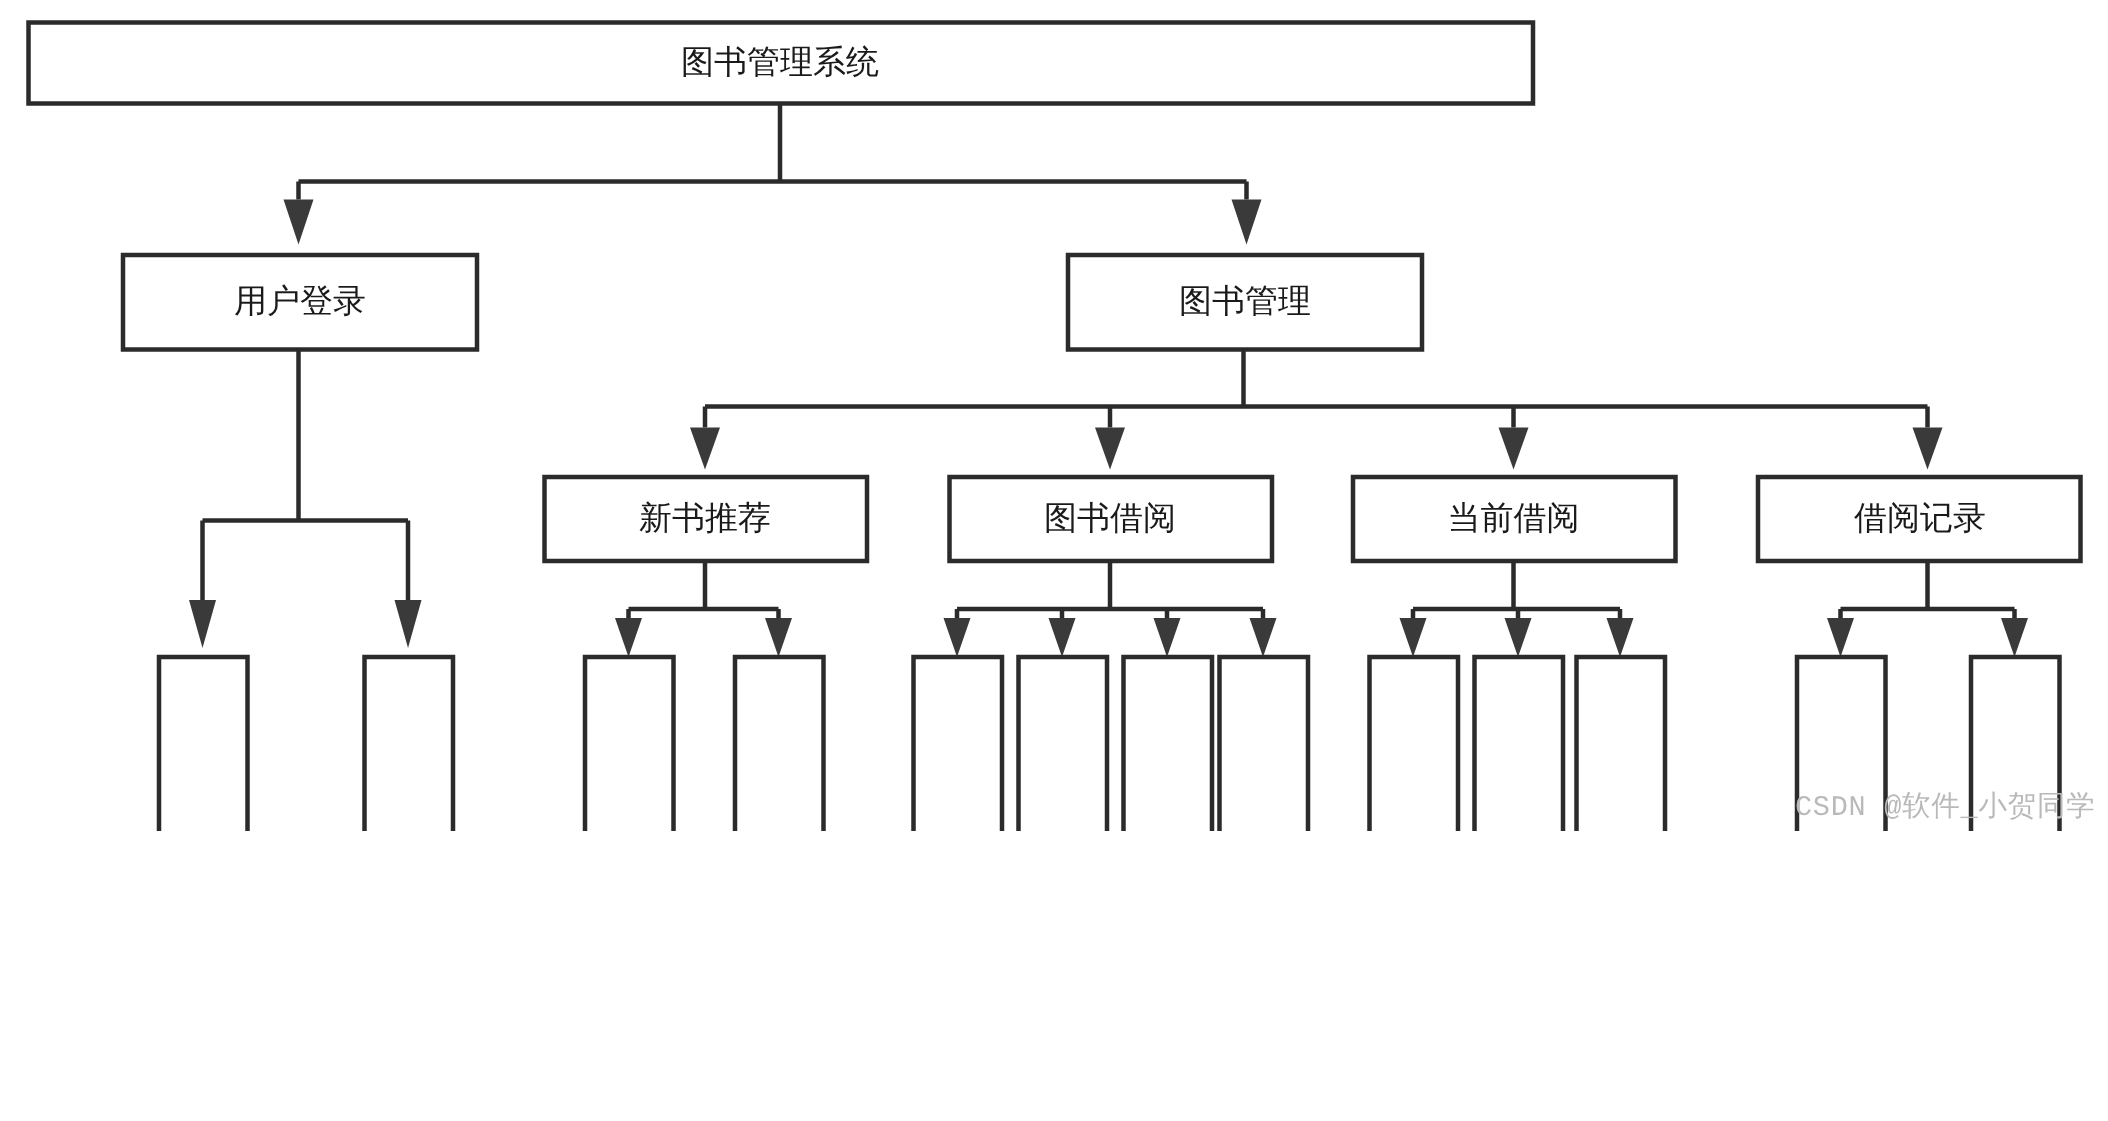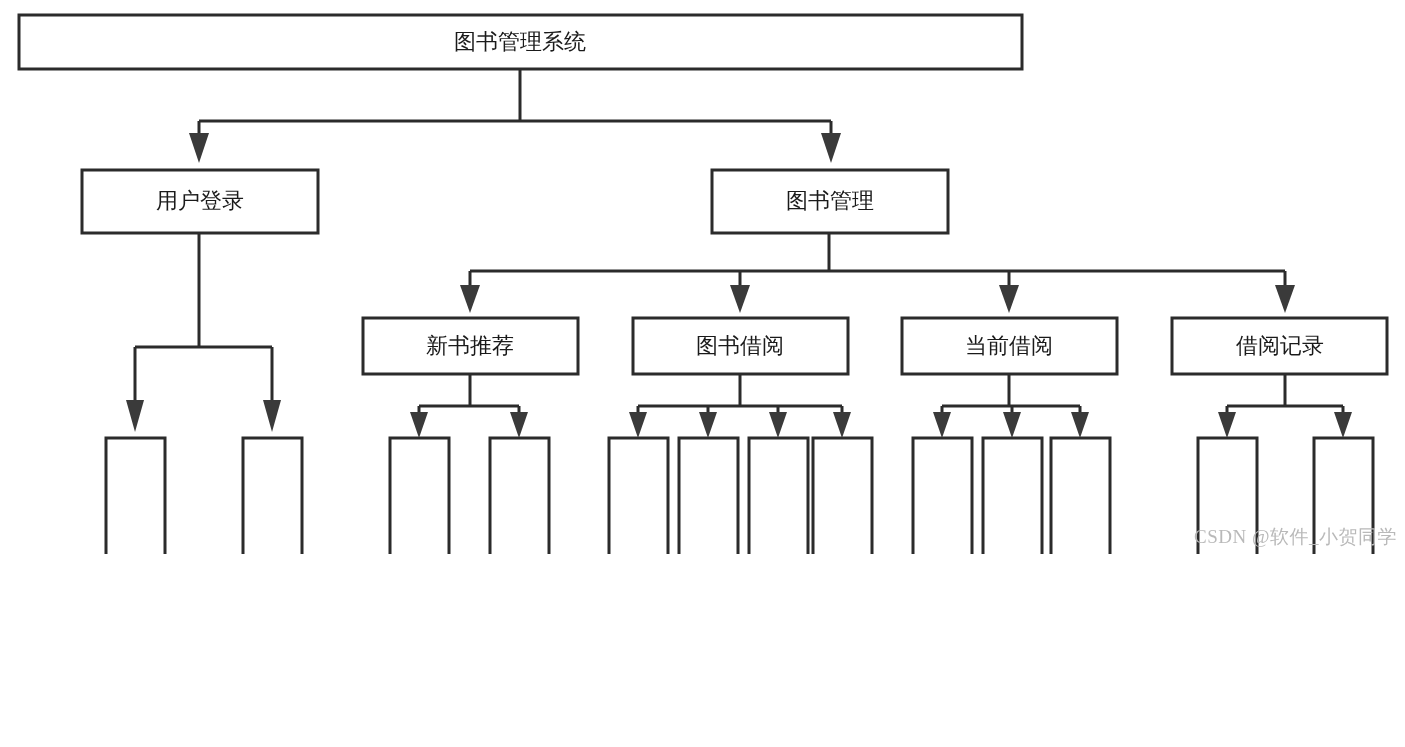--- a/index.html
+++ b/index.html
@@ -66,21 +66,21 @@
   .vlabel-wrap {
     position: absolute;
     display: flex;
     align-items: flex-start;
     justify-content: center;
   }
   #watermark {
     position: absolute;
     right: 8px;
     bottom: 4px;
-    font-family: Liberation Serif, serif;
+    font-family: Liberation Mono, monospace;
     font-size: 19px;
     color: #b9b9b9;
     letter-spacing: 0.5px;
     white-space: nowrap;
   }
 </style>
 </head>
 <body>
 
 <div id="diagram-root">

